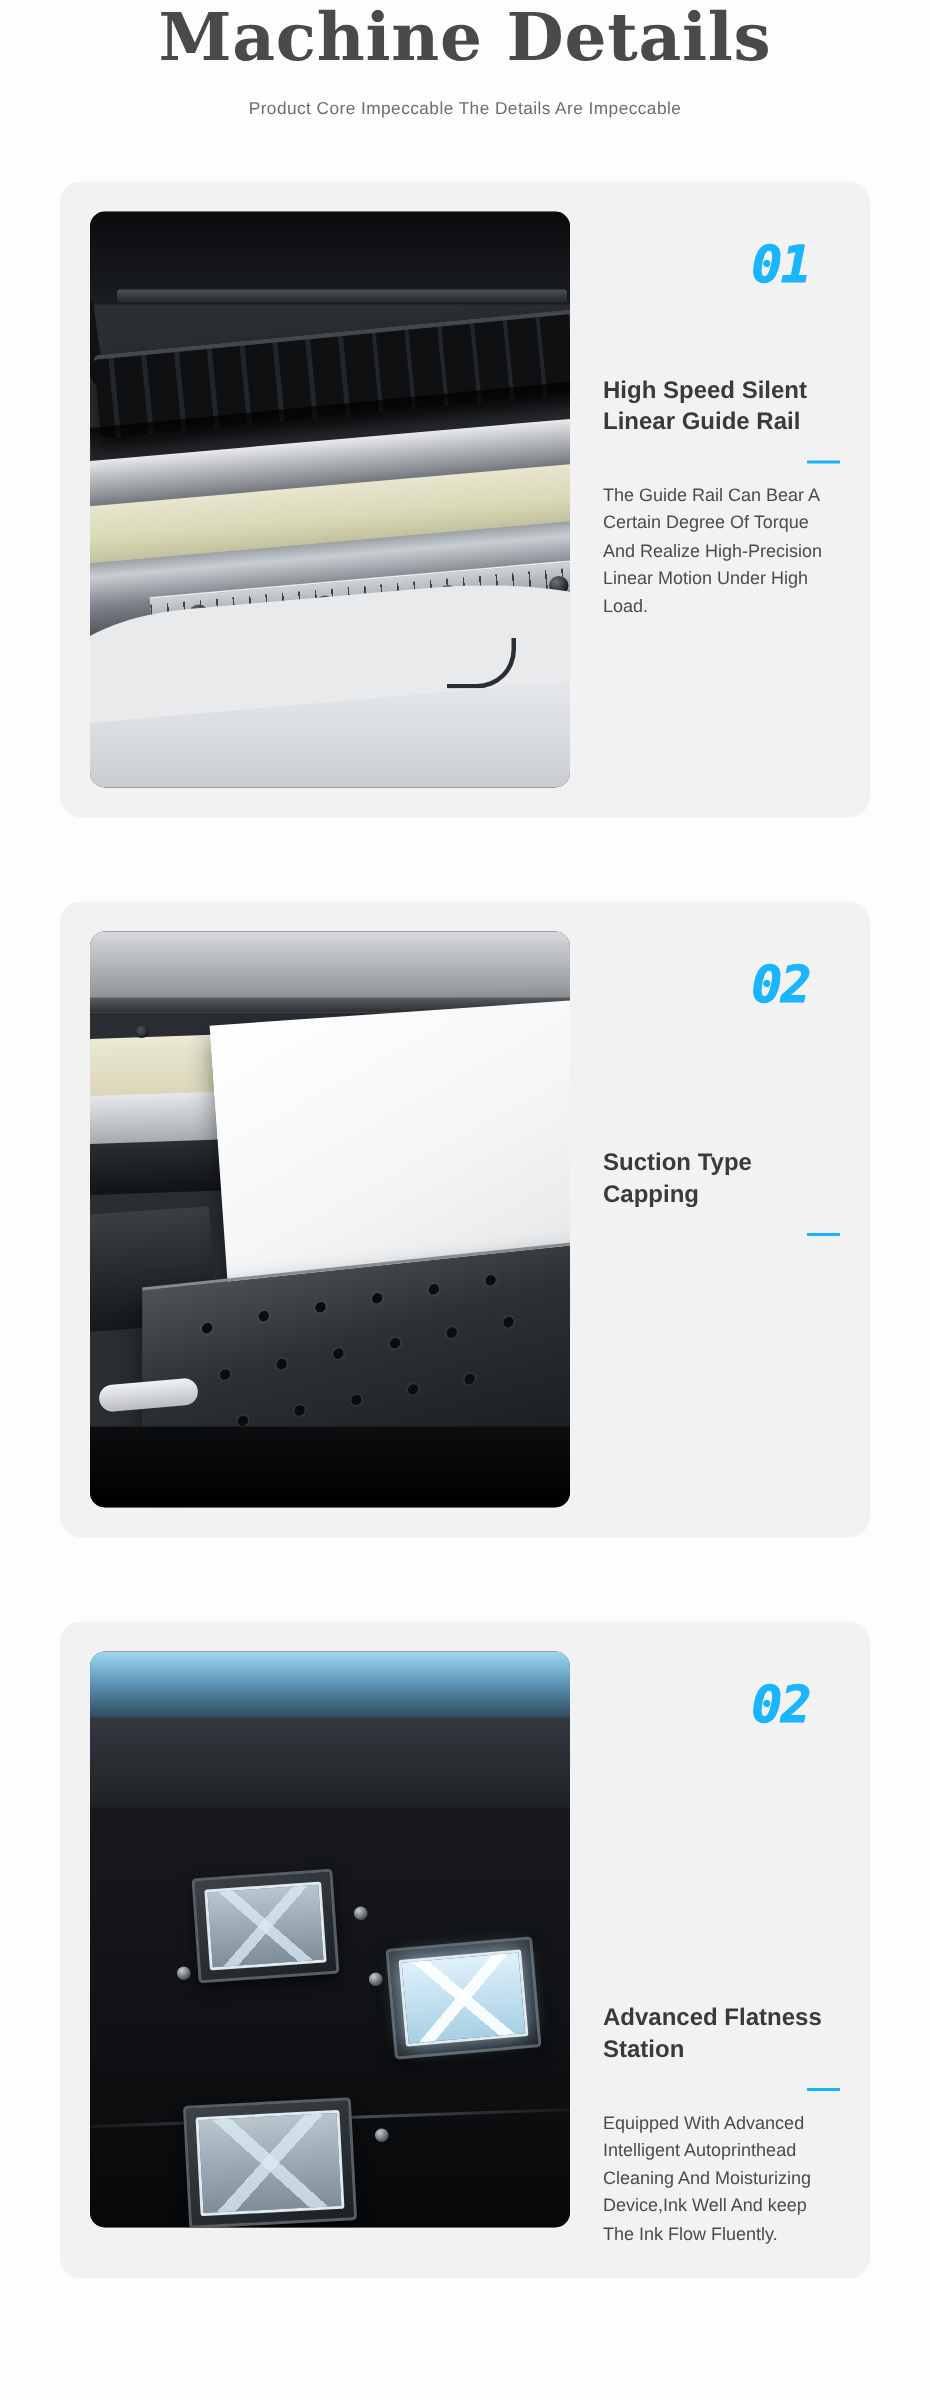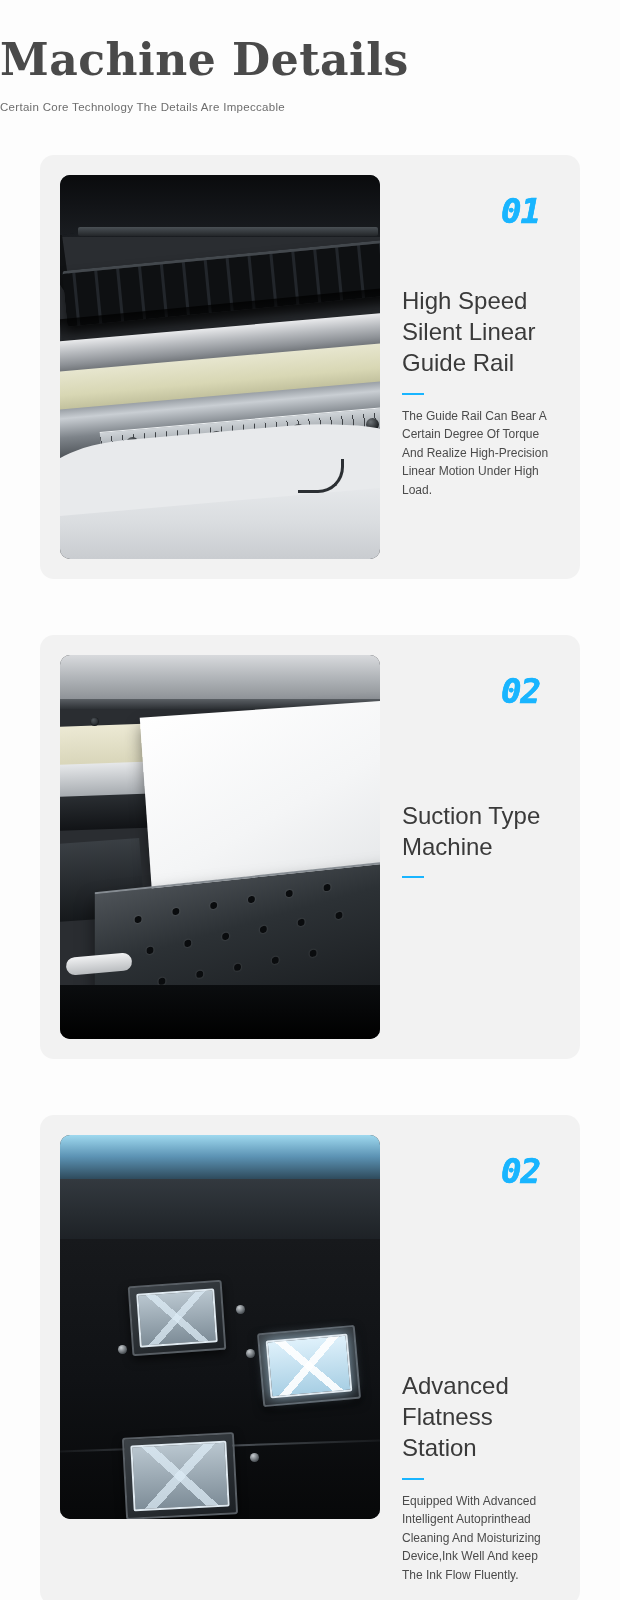--- a/index.html
+++ b/index.html
@@ -16,21 +16,21 @@
   .page {
     width: 620px;
     min-height: 1600px;
     position: relative;
     background: #fdfdfd;
     padding: 0 0 40px 0;
   }
 
   
   .header {
-    padding-top: 34px;
+    text-align: center;
   }
   .header h1 {
     margin: 0;
     font-family: "DejaVu Serif", serif;
     font-size: 44px;
     font-weight: bold;
     letter-spacing: 0.5px;
     color: #4a4a4a;
   }
   .header .subtitle {
@@ -65,37 +65,38 @@
     position: relative;
     flex: 0 0 320px;
     background: #2a2d31;
   }
   .card .text-col {
     flex: 1;
     padding: 0 0 0 22px;
     position: relative;
     display: flex;
     flex-direction: column;
+    align-items: flex-end;
   }
   .num {
     position: absolute;
     right: 20px;
     top: 16px;
     font-family: "DejaVu Sans Mono", monospace;
     font-size: 34px;
     font-weight: bold;
     font-style: italic;
     color: #19b5ff;
     letter-spacing: -1px;
     -webkit-text-stroke: 0.6px #19b5ff;
     text-shadow: 0 0 0.5px #19b5ff;
   }
   .card .title {
-    font-size: 24px;
-    font-weight: normal;
+    font-size: 16px;
+    font-weight: bold;
     line-height: 1.3;
     color: #3a3a3a;
   }
   .rule {
     width: 22px;
     height: 2px;
     background: #19b5ff;
     margin: 14px 0 12px 0;
   }
   .card .desc {
@@ -327,21 +328,21 @@
     transform: rotate(-2deg);
   }
 </style>
 </head>
 <body>
 
 <div class="page">
 
   <div class="header">
     <h1>Machine Details</h1>
-    <div class="subtitle">Certain Core Technology The Details Are Impeccable</div>
+    <div class="subtitle">Product Core Impeccable The Details Are Impeccable</div>
   </div>
 
   <div class="cards">
 
     <div class="card card1">
       <div class="photo p1">
         <div class="ceiling"></div>
         <div class="ceiling-edge"></div>
         <div class="cable"></div>
         <div class="chain"></div>
@@ -401,21 +402,21 @@
             <span style="left:140px; top:84px;"></span>
             <span style="left:178px; top:81px;"></span>
             <span style="left:216px; top:78px;"></span>
           </div>
         </div>
         <div class="roller"></div>
         <div class="bottomdark"></div>
       </div>
       <div class="text-col">
         <div class="num">02</div>
-        <div class="title">Suction Type Machine</div>
+        <div class="title">Suction Type Capping</div>
         <div class="rule"></div>
       </div>
     </div>
 
     <div class="card card3">
       <div class="photo p3">
         <div class="glow"></div>
         <div class="wall"></div>
         <div class="deck"></div>
         <div class="edge"></div>

